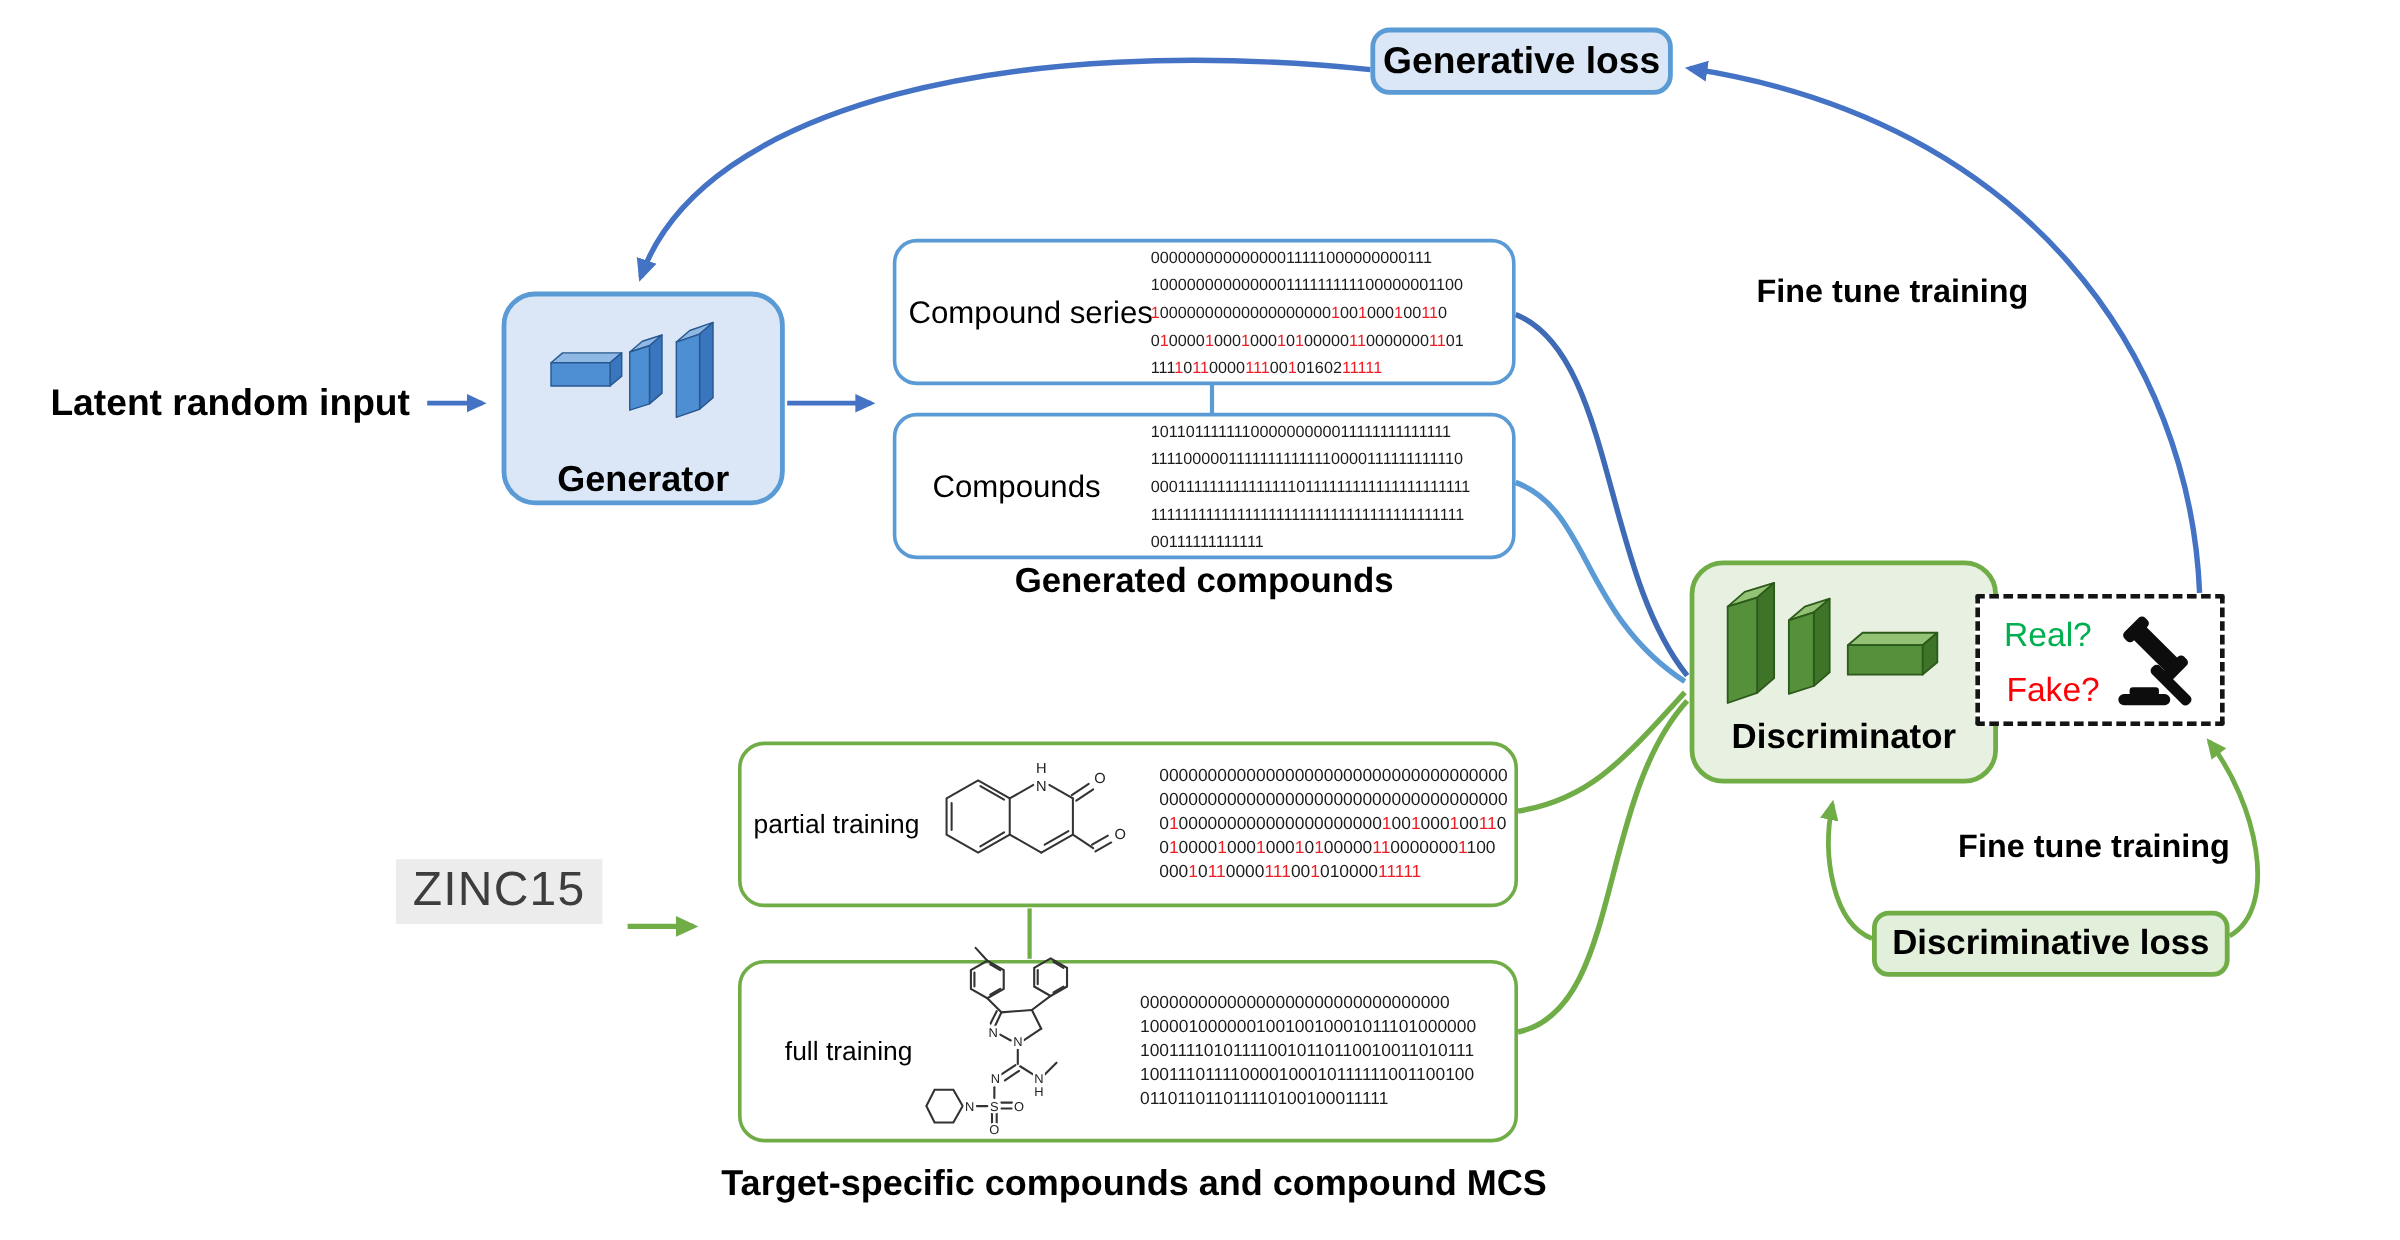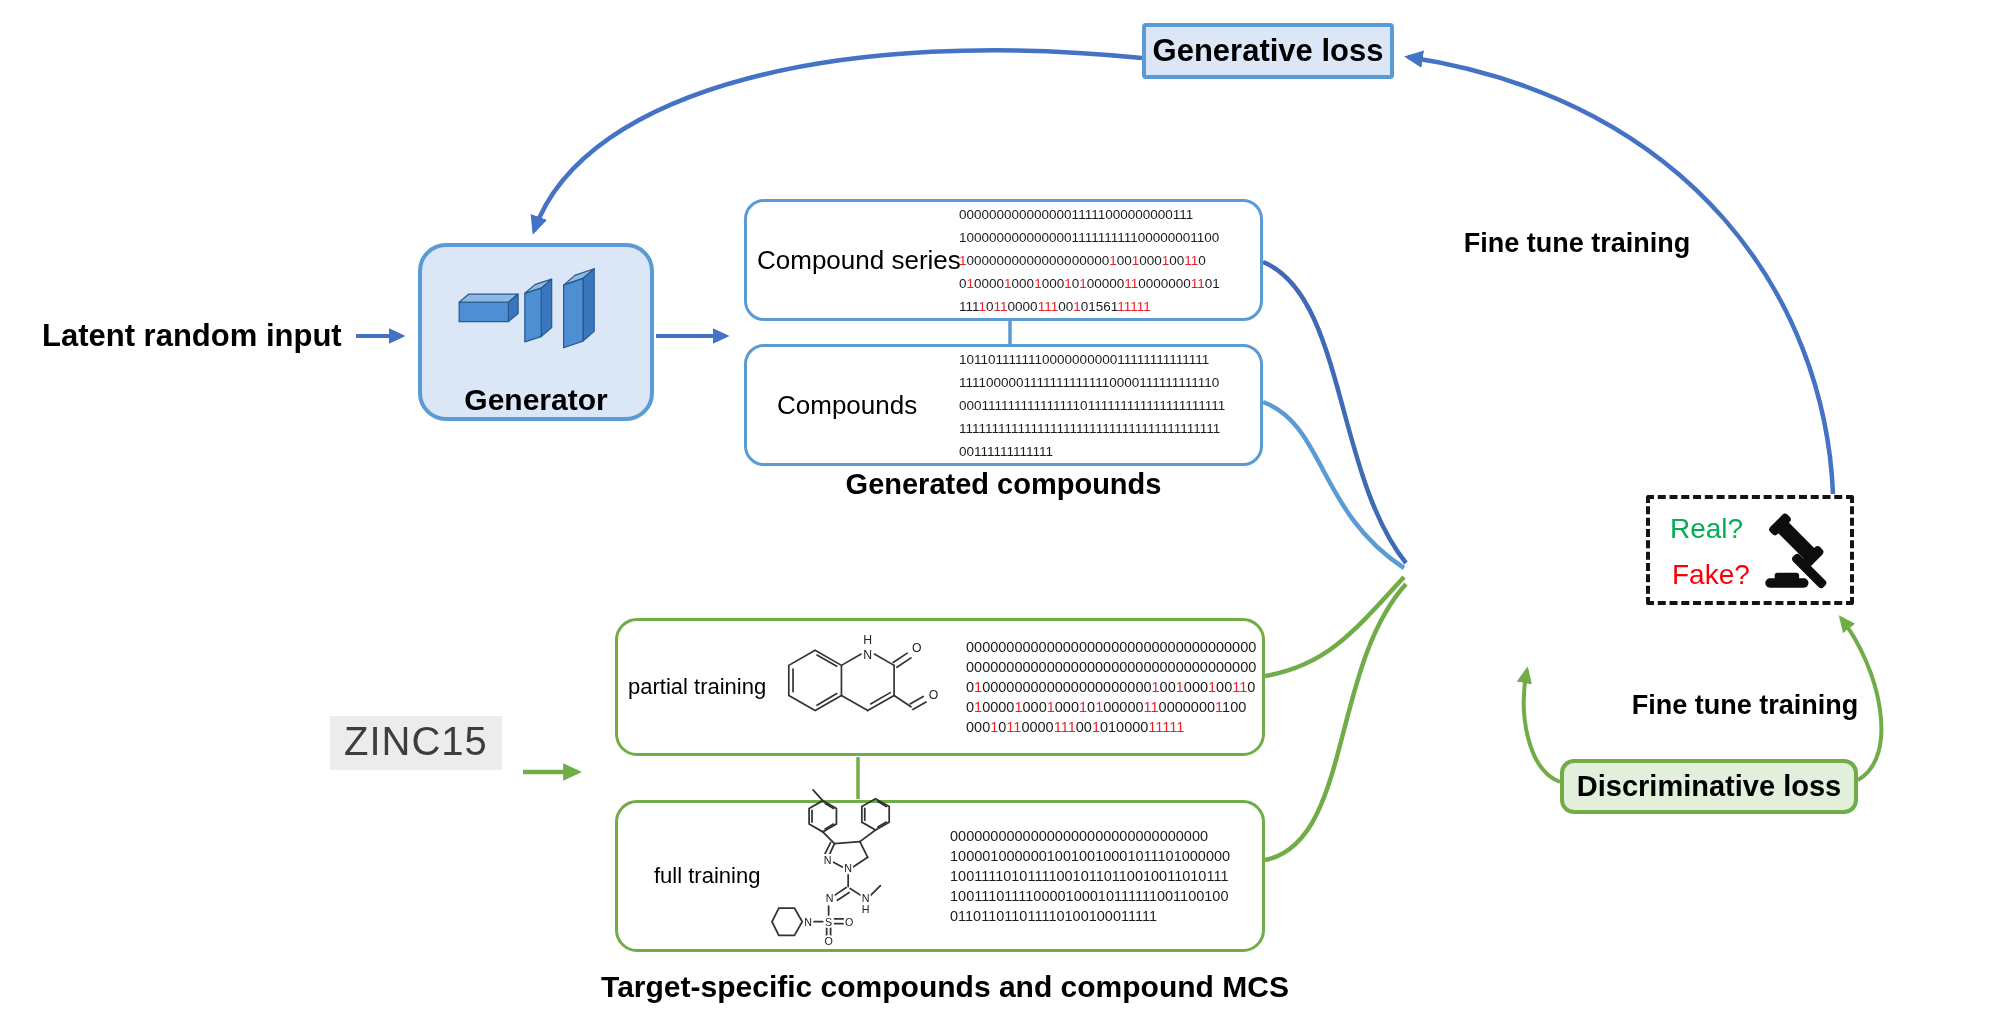--- a/index.html
+++ b/index.html
@@ -3,21 +3,21 @@
 <meta charset="utf-8">
 <style>
   html,body{margin:0;padding:0;background:#fff;}
   #canvas{position:relative;width:2000px;height:1033px;background:#fff;overflow:hidden;
           font-family:"Liberation Sans",sans-serif;color:#111;}
   #arrows{position:absolute;left:0;top:0;width:2000px;height:1033px;}
   .abs{position:absolute;}
   .bold{font-weight:bold;}
   
   .node{position:absolute;box-sizing:border-box;background:#fff;}
-  .blue-fill{background:#dbe7f6;border:4px solid #5b9bd5;border-radius:4px;}
+  .blue-fill{background:#dbe7f6;border:4px solid #5b9bd5;border-radius:16px;}
   .blue-outline{background:#fff;border:3.5px solid #5b9bd5;border-radius:20px;}
   .green-outline{background:#fff;border:3.5px solid #70ad47;border-radius:22px;}
   .green-fill{background:#e8f1e1;border:4px solid #70ad47;border-radius:24px;}
   .loss-label{display:flex;align-items:center;justify-content:center;font-weight:bold;font-size:30px;color:#000;}
   .caption{position:absolute;text-align:center;font-weight:bold;font-size:29px;color:#000;}
   .plain-label{color:#000;}
   
   .binary{white-space:nowrap;color:#1c1c1c;line-height:23px;font-size:13.5px;letter-spacing:0px;}
   .binary .r{color:#ee1c25;}
   .binary.small{line-height:20px;font-size:14.5px;}
@@ -92,21 +92,21 @@
     <div class="netlabel">Generator</div>
   </div>
 
   <div class="node blue-outline cbox" style="left:744px;top:199px;width:519px;height:122px;">
     <div class="clabel" style="width:212px;padding-left:10px;box-sizing:border-box;">Compound  series</div>
     <div class="binary">
       <div><span>00000000000000011111000000000111</span></div>
       <div><span>100000000000000111111111100000001100</span></div>
       <div><span class="r">1</span><span>0000000000000000000</span><span class="r">1</span><span>00</span><span class="r">1</span><span>000</span><span class="r">1</span><span>00</span><span class="r">11</span><span>0</span></div>
       <div><span>0</span><span class="r">1</span><span>0000</span><span class="r">1</span><span>000</span><span class="r">1</span><span>000</span><span class="r">1</span><span>0</span><span class="r">1</span><span>00000</span><span class="r">11</span><span>0000000</span><span class="r">11</span><span>01</span></div>
-      <div><span>111</span><span class="r">1</span><span>0</span><span class="r">11</span><span>0000</span><span class="r">111</span><span>00</span><span class="r">1</span><span>0</span><span>1561</span><span class="r">11111</span></div>
+      <div><span>111</span><span class="r">1</span><span>0</span><span class="r">11</span><span>0000</span><span class="r">111</span><span>00</span><span class="r">1</span><span>0</span><span>1602</span><span class="r">11111</span></div>
     </div>
   </div>
 
   <div class="node blue-outline cbox" style="left:744px;top:344px;width:519px;height:122px;">
     <div class="clabel" style="width:212px;padding-left:30px;box-sizing:border-box;">Compounds</div>
     <div class="binary">
       <div><span>101101111111000000000011111111111111</span></div>
       <div><span>11110000011111111111110000111111111110</span></div>
       <div><span>0001111111111111110111111111111111111111</span></div>
       <div><span>1111111111111111111111111111111111111111</span></div>
@@ -206,20 +206,36 @@
   </div>
 
   <div class="caption" style="left:590px;top:970px;width:710px;font-size:30px;">Target-specific compounds and compound MCS</div>
 
   <div class="abs" style="left:293px;top:712px;">
     <div style="margin-left:37px;margin-top:4px;display:inline-block;">
       <span class="zinc-badge" style="display:inline-block;">ZINC15</span>
     </div>
   </div>
 
+  <div class="node green-fill netbox" style="left:1408px;top:467px;width:257px;height:186px;border-radius:28px;">
+    <svg width="218" height="119" viewBox="0 0 230 126" style="margin-top:10px;">
+      <g stroke="#2c5a1b" stroke-width="1.6" stroke-linejoin="round">
+        <polygon points="12,26 27,13 53,5 38,18" fill="#93c275"></polygon>
+        <polygon points="38,18 53,5 53,89 38,102" fill="#3e7427"></polygon>
+        <polygon points="12,26 38,18 38,102 12,111" fill="#55913a"></polygon>
+        <polygon points="66,38 80,26 102,19 88,31" fill="#93c275"></polygon>
+        <polygon points="88,31 102,19 102,84 88,96" fill="#3e7427"></polygon>
+        <polygon points="66,38 88,31 88,96 66,103" fill="#55913a"></polygon>
+        <polygon points="118,60 131,49 197,49 184,60" fill="#93c275"></polygon>
+        <polygon points="184,60 197,49 197,75 184,86" fill="#3e7427"></polygon>
+        <polygon points="118,60 184,60 184,86 118,86" fill="#55913a"></polygon>
+      </g>
+    </svg>
+    <div class="netlabel" style="font-size:29px;">Discriminator</div>
+  </div>
 
   <div class="node" id="judge-box" style="left:1646px;top:495px;width:208px;height:110px;">
     <div class="real-text abs" style="left:20px;top:14px;">Real?</div>
     <div class="fake-text abs" style="left:22px;top:60px;">Fake?</div>
     <svg class="abs" style="left:104px;top:6px;" width="94" height="94" viewBox="0 0 100 100">
       <g fill="#0d0d0d">
         <g transform="rotate(-45 45 38)">
           <rect x="37" y="12" width="16" height="52" rx="3"></rect>
           <rect x="32" y="8" width="26" height="11" rx="4"></rect>
           <rect x="32" y="57" width="26" height="11" rx="4"></rect>

